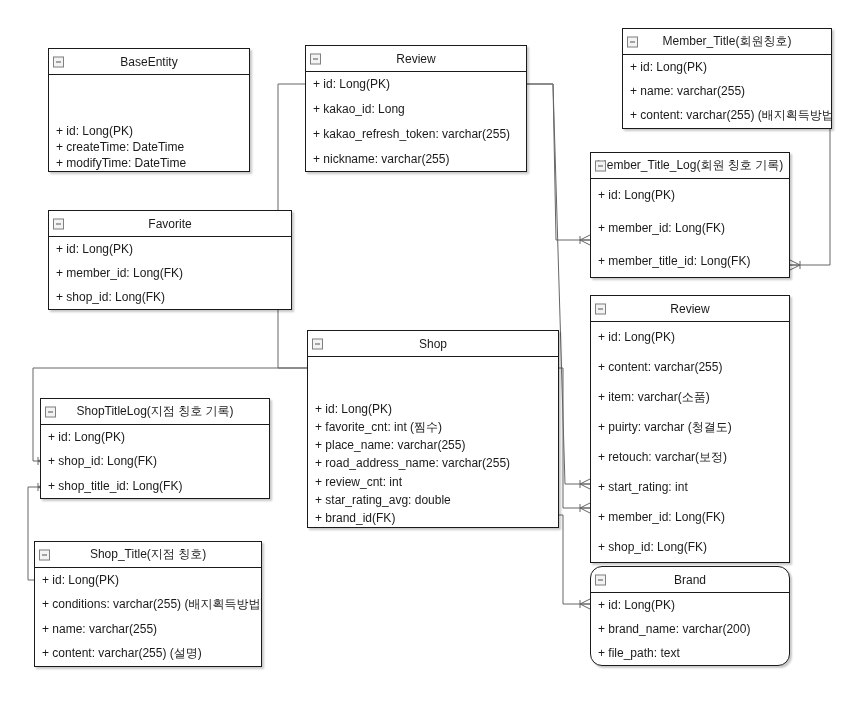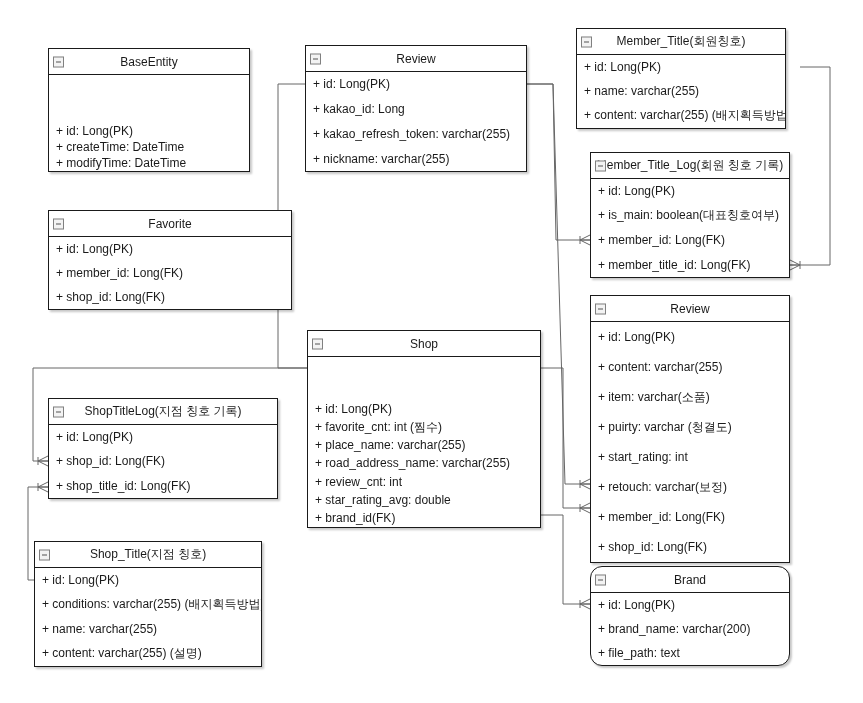--- a/index.html
+++ b/index.html
@@ -72,21 +72,21 @@
         </span>
         <span class="entity-title">Review</span>
       </div>
       <div class="entity-fields">
         <div class="entity-field">+ id: Long(PK)</div>
         <div class="entity-field">+ kakao_id: Long</div>
         <div class="entity-field">+ kakao_refresh_token: varchar(255)</div>
         <div class="entity-field">+ nickname: varchar(255)</div>
       </div>
     </div>
-    <div class="entity" style="left: 576px; top: 28px; width: 210px; height: 101px;">
+    <div class="entity" style="left: 622px; top: 28px; width: 210px; height: 101px;">
       <div class="entity-header">
         <span class="collapse-icon">
           <i></i>
         </span>
         <span class="entity-title">Member_Title(회원칭호)</span>
       </div>
       <div class="entity-fields">
         <div class="entity-field">+ id: Long(PK)</div>
         <div class="entity-field">+ name: varchar(255)</div>
         <div class="entity-field">+ content: varchar(255) (배지획득방법)</div>
@@ -94,39 +94,38 @@
     </div>
     <div class="entity" style="left: 590px; top: 152px; width: 200px; height: 126px;">
       <div class="entity-header">
         <span class="collapse-icon">
           <i></i>
         </span>
         <span class="entity-title">Member_Title_Log(회원 칭호 기록)</span>
       </div>
       <div class="entity-fields">
         <div class="entity-field">+ id: Long(PK)</div>
-        <div class="entity-field">+ is_main: boolean(대표칭호여부)</div>
         <div class="entity-field">+ member_id: Long(FK)</div>
         <div class="entity-field">+ member_title_id: Long(FK)</div>
       </div>
     </div>
     <div class="entity" style="left: 48px; top: 210px; width: 244px; height: 100px;">
       <div class="entity-header">
         <span class="collapse-icon">
           <i></i>
         </span>
         <span class="entity-title">Favorite</span>
       </div>
       <div class="entity-fields">
         <div class="entity-field">+ id: Long(PK)</div>
         <div class="entity-field">+ member_id: Long(FK)</div>
         <div class="entity-field">+ shop_id: Long(FK)</div>
       </div>
     </div>
-    <div class="entity" style="left: 307px; top: 330px; width: 234px; height: 198px; gap: 43px;">
+    <div class="entity" style="left: 307px; top: 330px; width: 252px; height: 198px; gap: 43px;">
       <div class="entity-header">
         <span class="collapse-icon">
           <i></i>
         </span>
         <span class="entity-title">Shop</span>
       </div>
       <div class="entity-fields">
         <div class="entity-field">+ id: Long(PK)</div>
         <div class="entity-field">+ favorite_cnt: int (찜수)</div>
         <div class="entity-field">+ place_name: varchar(255)</div>
@@ -141,27 +140,27 @@
         <span class="collapse-icon">
           <i></i>
         </span>
         <span class="entity-title">Review</span>
       </div>
       <div class="entity-fields">
         <div class="entity-field">+ id: Long(PK)</div>
         <div class="entity-field">+ content: varchar(255)</div>
         <div class="entity-field">+ item: varchar(소품)</div>
         <div class="entity-field">+ puirty: varchar (청결도)</div>
+        <div class="entity-field">+ retouch: varchar(보정)</div>
         <div class="entity-field">+ start_rating: int</div>
-        <div class="entity-field">+ retouch: varchar(보정)</div>
         <div class="entity-field">+ member_id: Long(FK)</div>
         <div class="entity-field">+ shop_id: Long(FK)</div>
       </div>
     </div>
-    <div class="entity" style="left: 48px; top: 398px; width: 230px; height: 101px;">
+    <div class="entity" style="left: 40px; top: 398px; width: 230px; height: 101px;">
       <div class="entity-header">
         <span class="collapse-icon">
           <i></i>
         </span>
         <span class="entity-title">ShopTitleLog(지점 칭호 기록)</span>
       </div>
       <div class="entity-fields">
         <div class="entity-field">+ id: Long(PK)</div>
         <div class="entity-field">+ shop_id: Long(FK)</div>
         <div class="entity-field">+ shop_title_id: Long(FK)</div>

